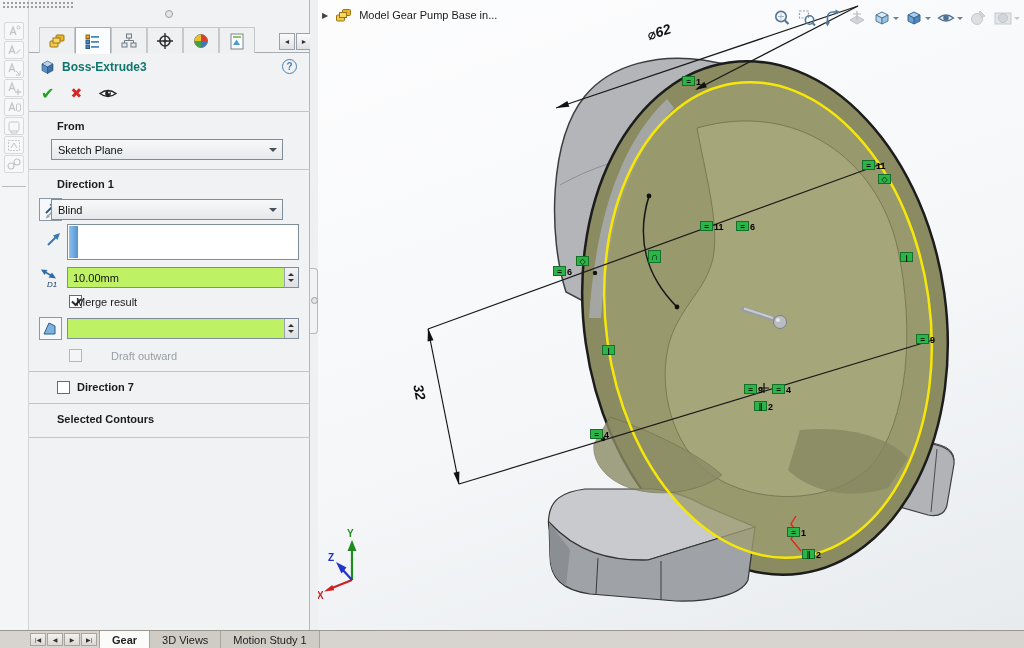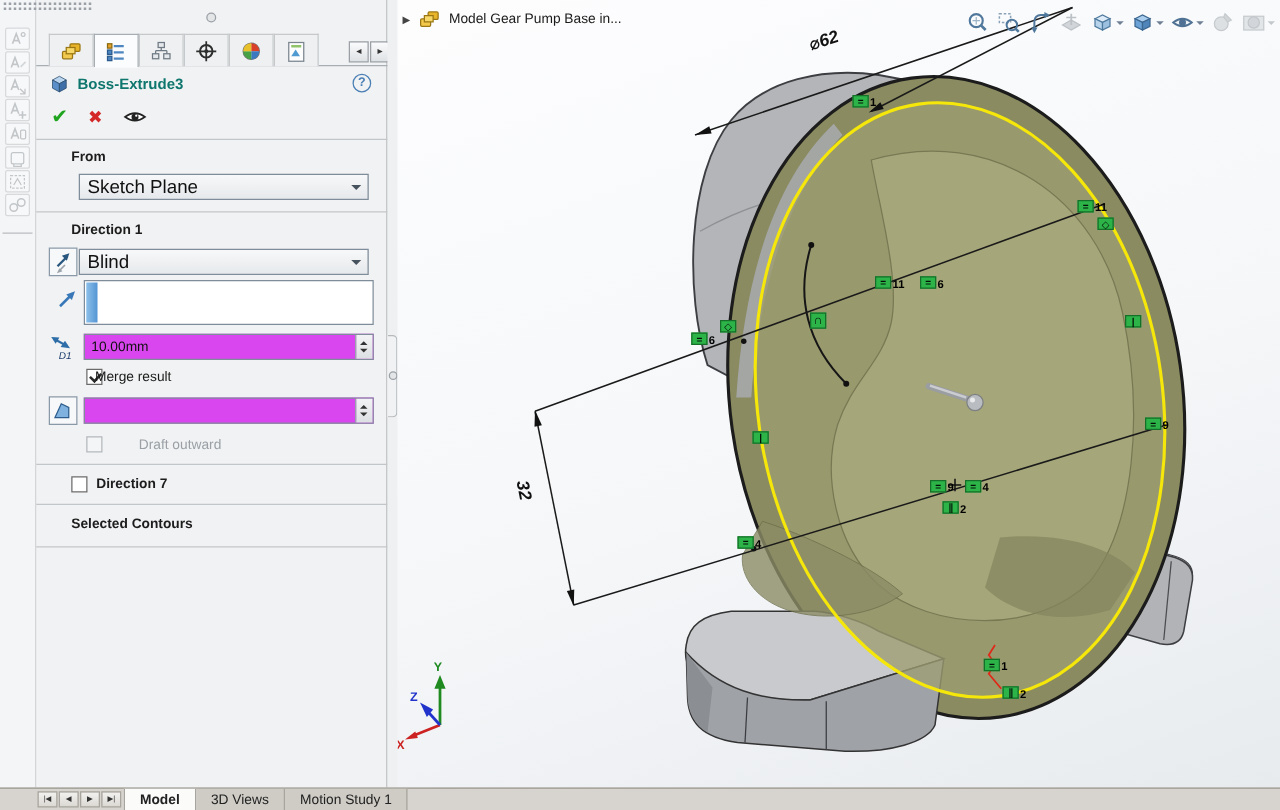--- a/index.html
+++ b/index.html
@@ -38,27 +38,27 @@
     border-radius:50%; border:1.5px solid #4a7fb5; color:#4a7fb5;
     font-size:10px; font-weight:bold; display:flex; align-items:center; justify-content:center; }
   #action-row { position:absolute; left:12px; top:82px; height:22px; display:flex; align-items:center; gap:16px; }
   .ok-glyph { color:#1fa41f; font-size:16px; font-weight:bold; }
   .cancel-glyph { color:#d42828; font-size:14px; font-weight:bold; }
   .hsep { position:absolute; left:0; width:282px; height:0; border-top:1px solid #c3c6c9; }
   .grp-hdr { position:absolute; left:0; width:282px; height:22px;margin-left:20px; }
   .grp-hdr .lbl { position:absolute; left:8px; top:3px; font-size:11px; font-weight:bold; color:#1c1c1c; }
   .grp-hdr .lbl.ind { left:28px; }
   .grp-hdr .chev { position:absolute; right:12px; top:2px; font-size:11px; color:#5a6066; }
-  .combo { position:absolute; left:34px; width:232px; height:21px;
+  .combo { position:absolute; left:22px; width:232px; height:21px;
     border:1px solid #7f8c99; background:linear-gradient(#f7f8f9,#e6e9ec);
-    font-size:15px; color:#111; display:flex; align-items:center; padding-left:6px; }
+    font-size:11px; color:#111; display:flex; align-items:center; padding-left:6px; }
   .combo .dd { position:absolute; right:5px; top:8px; width:0; height:0;
     border:4px solid transparent; border-top-color:#46525e; }
   .spinfield { position:absolute; left:38px; width:232px; height:21px;
-    border:1px solid #7f8c99; background:#d946ef; font-size:11px; color:#111;
+    border:1px solid #7f8c99; background:#bef264; font-size:11px; color:#111;
     display:flex; align-items:center; padding-left:5px; }
   .spin { position:absolute; right:0; top:0; width:14px; height:19px;
     border-left:1px solid #9aa4ae; background:linear-gradient(#f2f3f4,#dde0e3); }
   .spin .up,.spin .dn { position:absolute; left:3px; width:0; height:0; border:3.5px solid transparent; }
   .spin .up { top:2px; border-bottom-color:#333; }
   .spin .dn { bottom:2px; border-top-color:#333; }
   .iconbtn { position:absolute; left:10px; width:23px; height:23px;
     background:#f7f8f9; border:1px solid #8a99a8; }
   .cb { position:absolute; width:13px; height:13px; background:#fff; border:1px solid #6a6a6a; }
   .cb.checked::after { content:""; position:absolute; left:2px; top:2px;
@@ -547,17 +547,17 @@
 </div>
 
 <div id="bottom-bar">
   <div id="nav-btns">
     <span class="nav-btn">|◀</span>
     <span class="nav-btn">◀</span>
     <span class="nav-btn">▶</span>
     <span class="nav-btn">▶|</span>
   </div>
   <div id="bb-tabs">
-    <span class="bb-tab active">Model</span>
+    <span class="bb-tab active">Gear</span>
     <span class="bb-tab">3D Views</span>
     <span class="bb-tab">Motion Study 1</span>
   </div>
 </div>
 
 </body></html>

